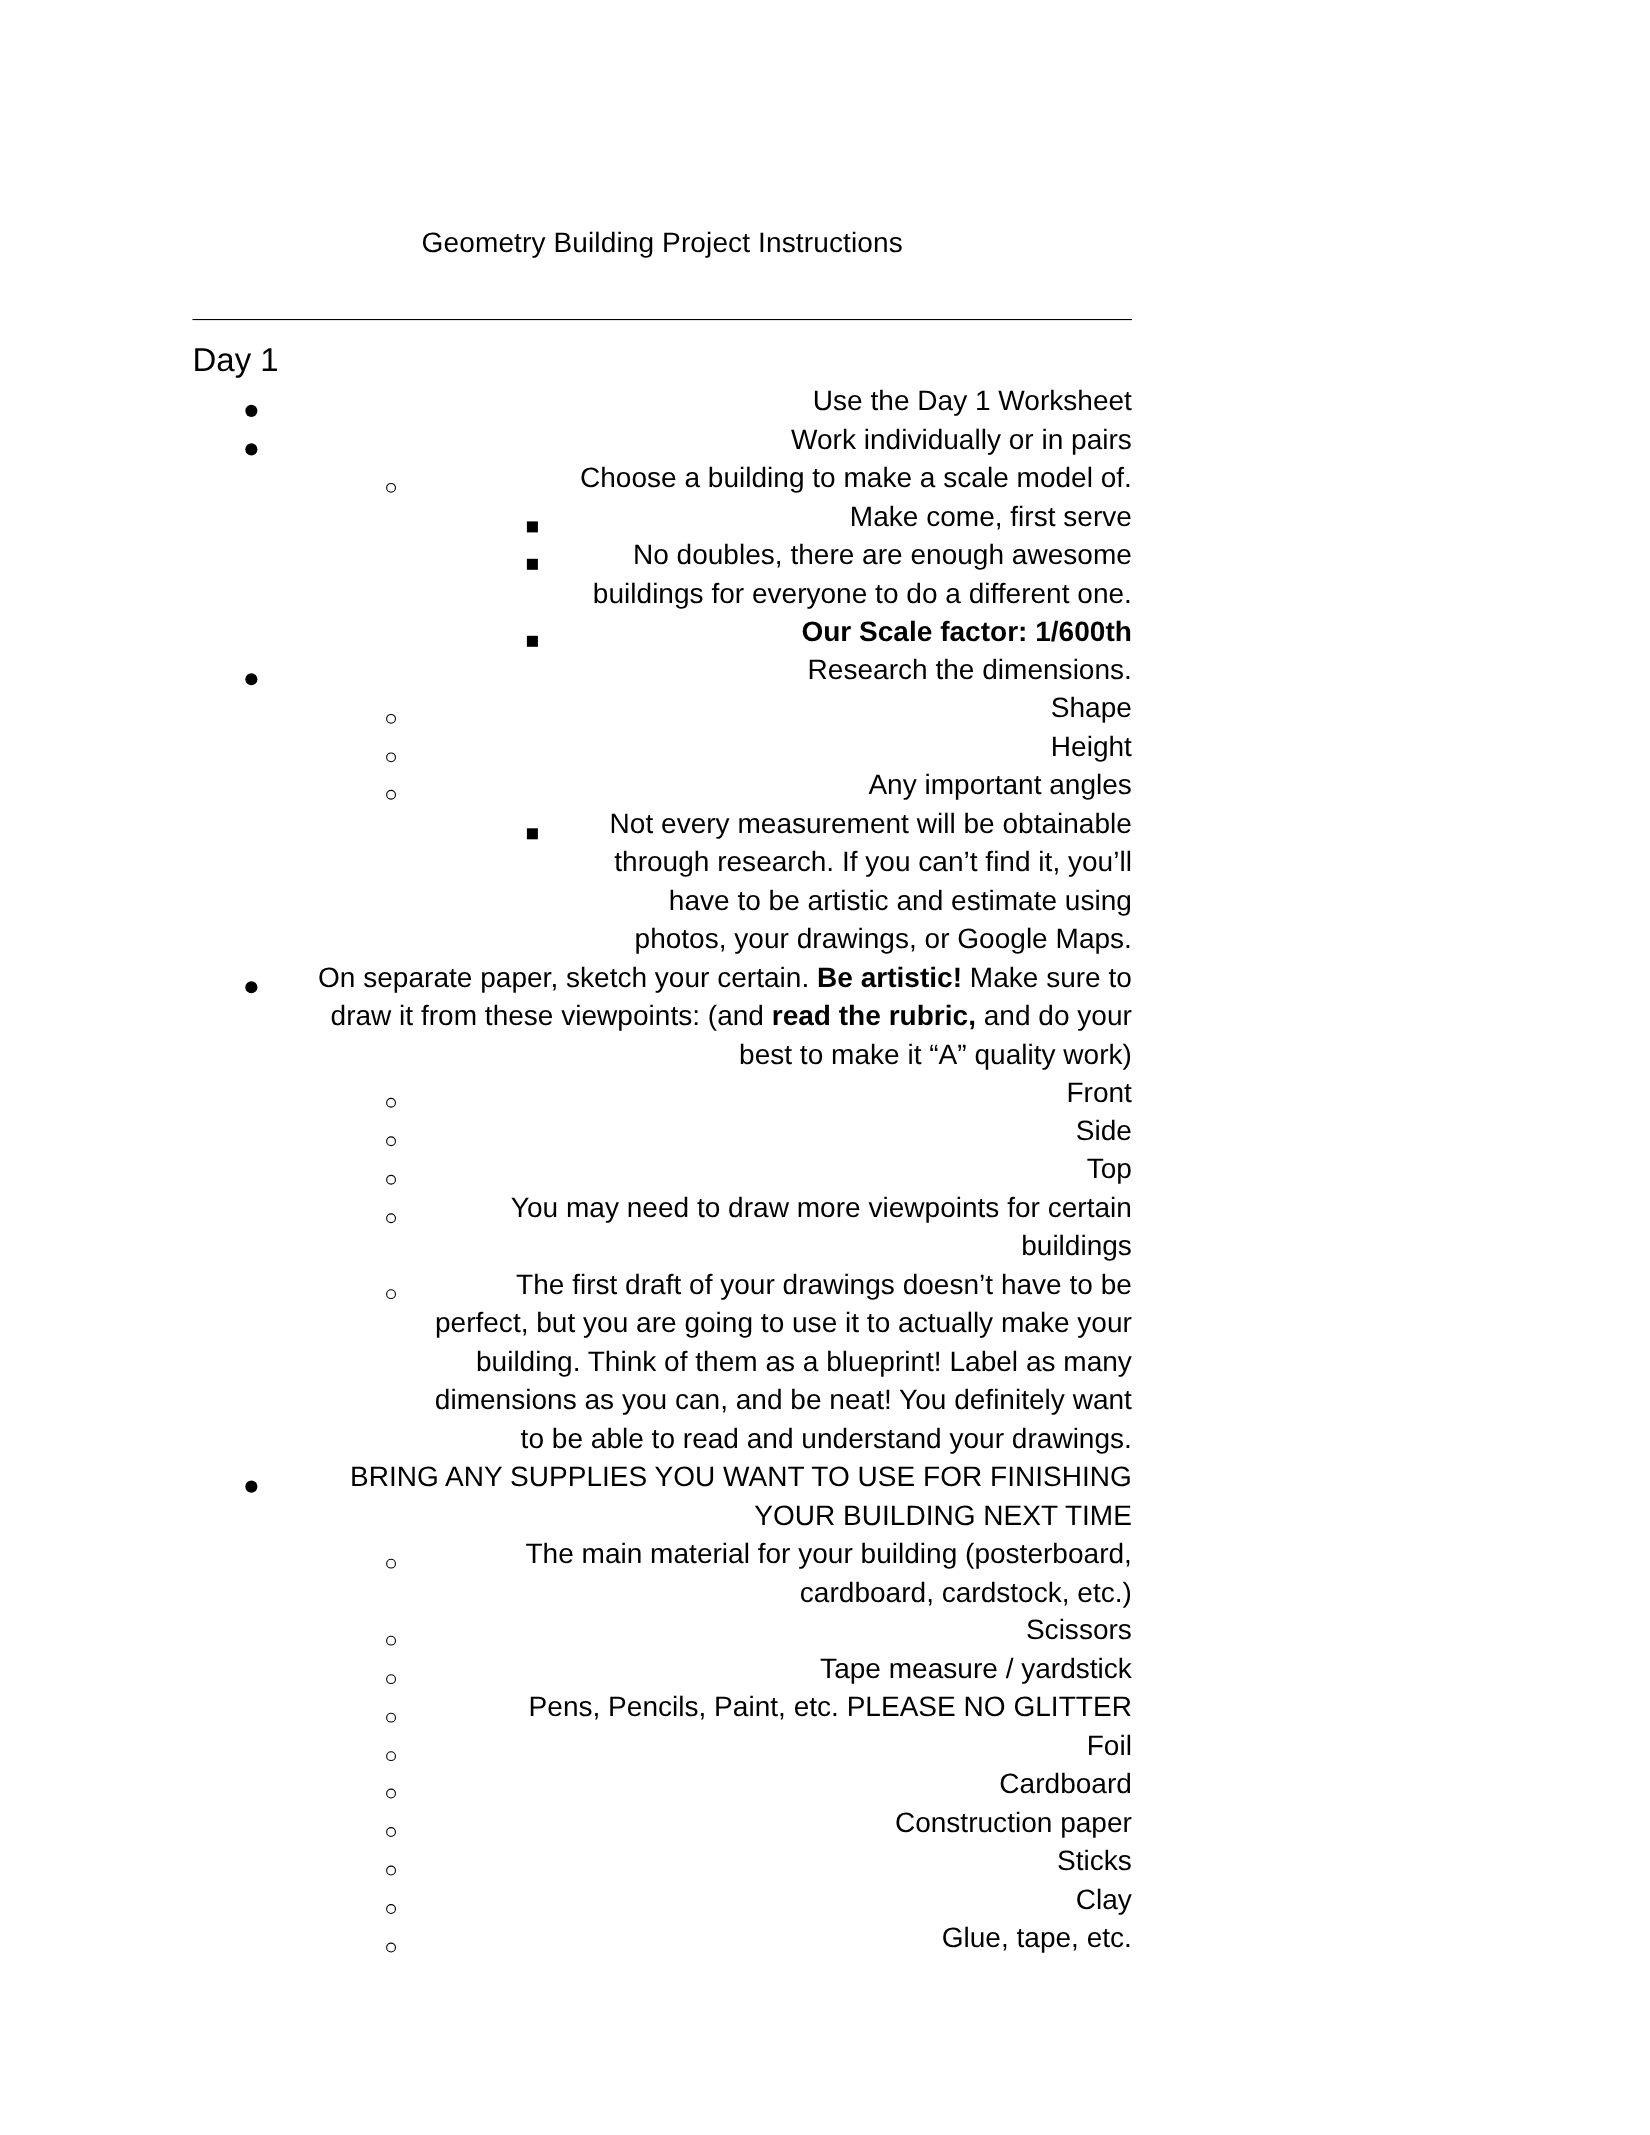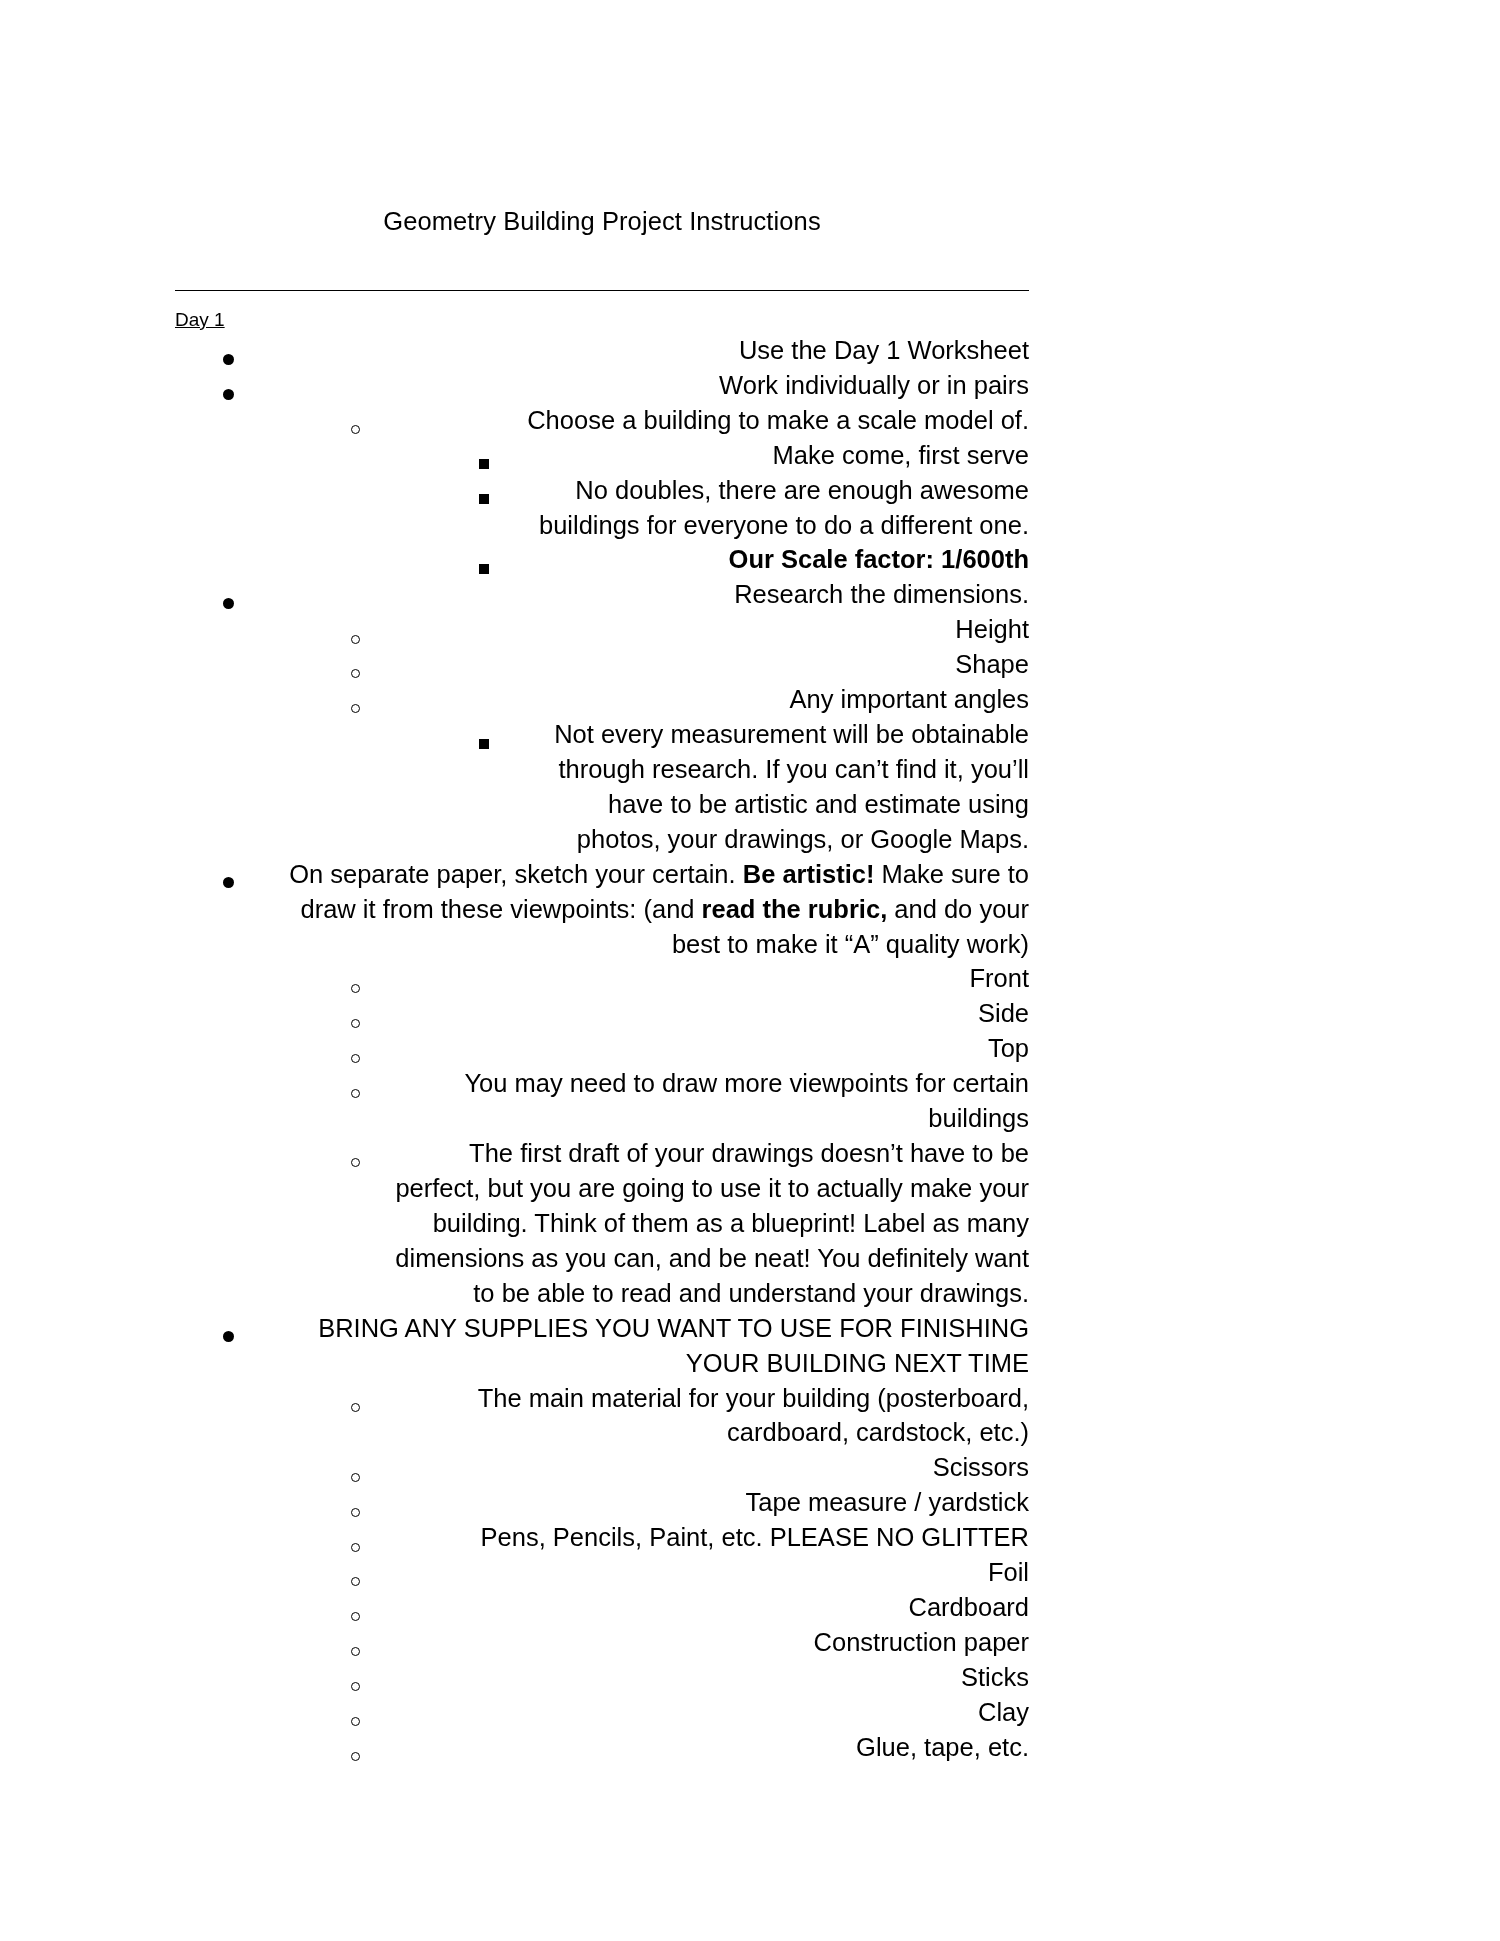--- a/index.html
+++ b/index.html
@@ -35,22 +35,21 @@
     border-top: 1.6px solid #000000;
     height: 0;
   }
   .content {
     padding: 0 175px 0 175px;
     font-size: 25.5px;
     line-height: 1.37;
   }
   .day-heading {
     margin-top: 16px;
-    font-size: 19px;
-    text-decoration: underline;
+    font-size: 30px;
   }
   ul.lvl1, ul.lvl2, ul.lvl3 {
     list-style: none;
     margin: 0;
     padding: 0;
   }
   ul.lvl1 { padding-left: 48px; }
   ul.lvl2 { padding-left: 86px; }
   ul.lvl3 { padding-left: 86px; }
 
@@ -145,25 +144,25 @@
                 </ul>
               </li>
             </ul>
           </li>
           <li class="item">
             <span class="marker"><span class="bullet-disc"></span></span>
             <span class="txt">Research the dimensions.</span>
             <ul class="lvl2">
               <li class="item">
                 <span class="marker"><span class="bullet-circle"></span></span>
+                <span class="txt">Shape</span>
+              </li>
+              <li class="item">
+                <span class="marker"><span class="bullet-circle"></span></span>
                 <span class="txt">Height</span>
-              </li>
-              <li class="item">
-                <span class="marker"><span class="bullet-circle"></span></span>
-                <span class="txt">Shape</span>
               </li>
               <li class="item">
                 <span class="marker"><span class="bullet-circle"></span></span>
                 <span class="txt">Any important angles</span>
                 <ul class="lvl3">
                   <li class="item">
                     <span class="marker"><span class="bullet-square"></span></span>
                     <span class="txt">Not every measurement will be obtainable through research. If you can’t find it, you’ll have to be artistic and estimate using photos, your drawings, or Google Maps.</span>
                   </li>
                 </ul>

